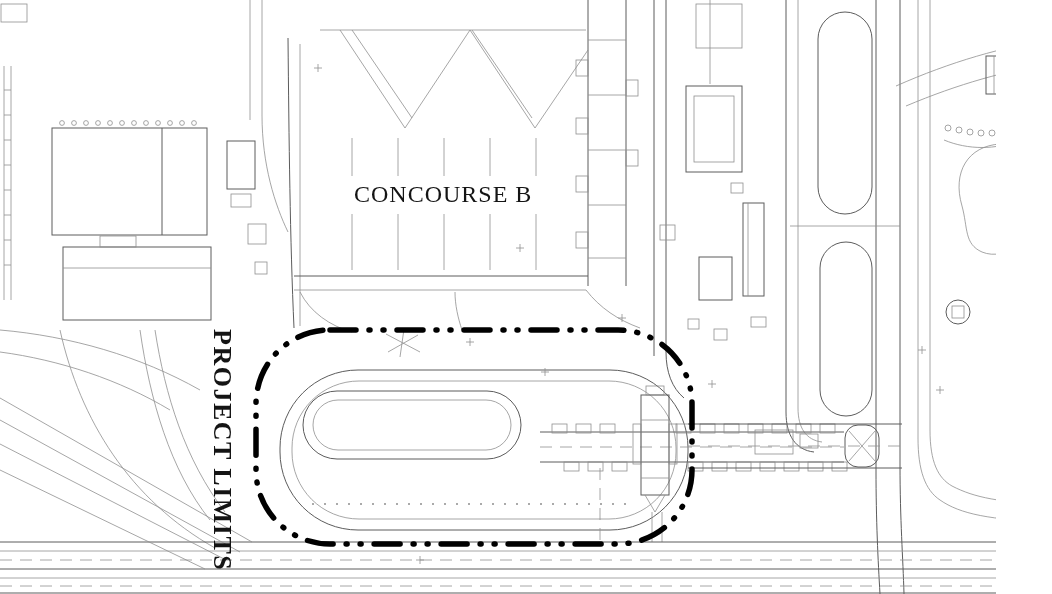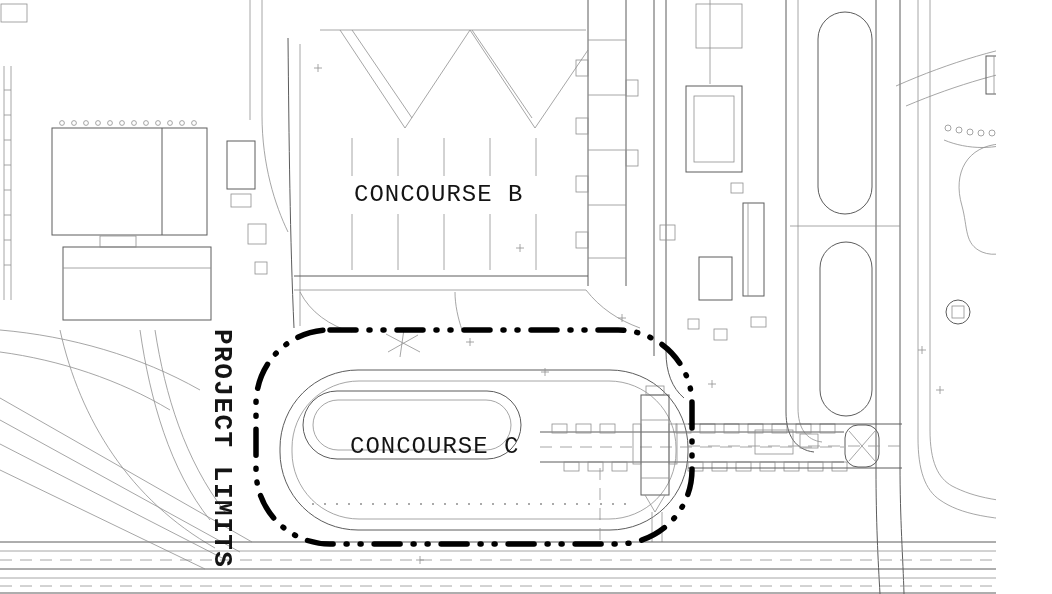--- a/index.html
+++ b/index.html
@@ -3,21 +3,21 @@
 <meta charset="utf-8">
 <style>
   * { box-sizing: border-box; }
   html, body { margin: 0; padding: 0; background: #ffffff; }
   .sheet {
     position: relative;
     width: 996px;
     height: 594px;
     background: #ffffff;
     overflow: hidden;
-    font-family: Liberation Mono, monospace;
+    font-family: Liberation Serif, serif;
   }
   .sheet svg { position: absolute; left: 0; top: 0; }
 
   
   .ln   { fill: none; stroke: #5c5c5c; stroke-width: 1; }
   .lt   { fill: none; stroke: #8f8f8f; stroke-width: 0.8; }
   .dash { stroke-dasharray: 12 8; }
   .dots { stroke-dasharray: 2 10; stroke-width: 1.6; }
   .boundary {
     fill: none;
@@ -229,16 +229,15 @@
 
     <g>
       <path class="lt" d="M314,68 H322 M318,64 V72 M516,248 H524 M520,244 V252 M618,318 H626 M622,314 V322 M708,384 H716 M712,380 V388 M416,560 H424 M420,556 V564"></path>
     </g>
 
     <rect class="boundary" x="256" y="330" width="436" height="214" rx="74"></rect>
   </svg>
 
   <div class="plan-label label-concourse-b">CONCOURSE B</div>
 
-  <div class="plan-label label-concourse-c">CONCOURSE C</div>
 
   <div class="plan-label label-project-limits">PROJECT LIMITS</div>
 </div>
 
 </body></html>

